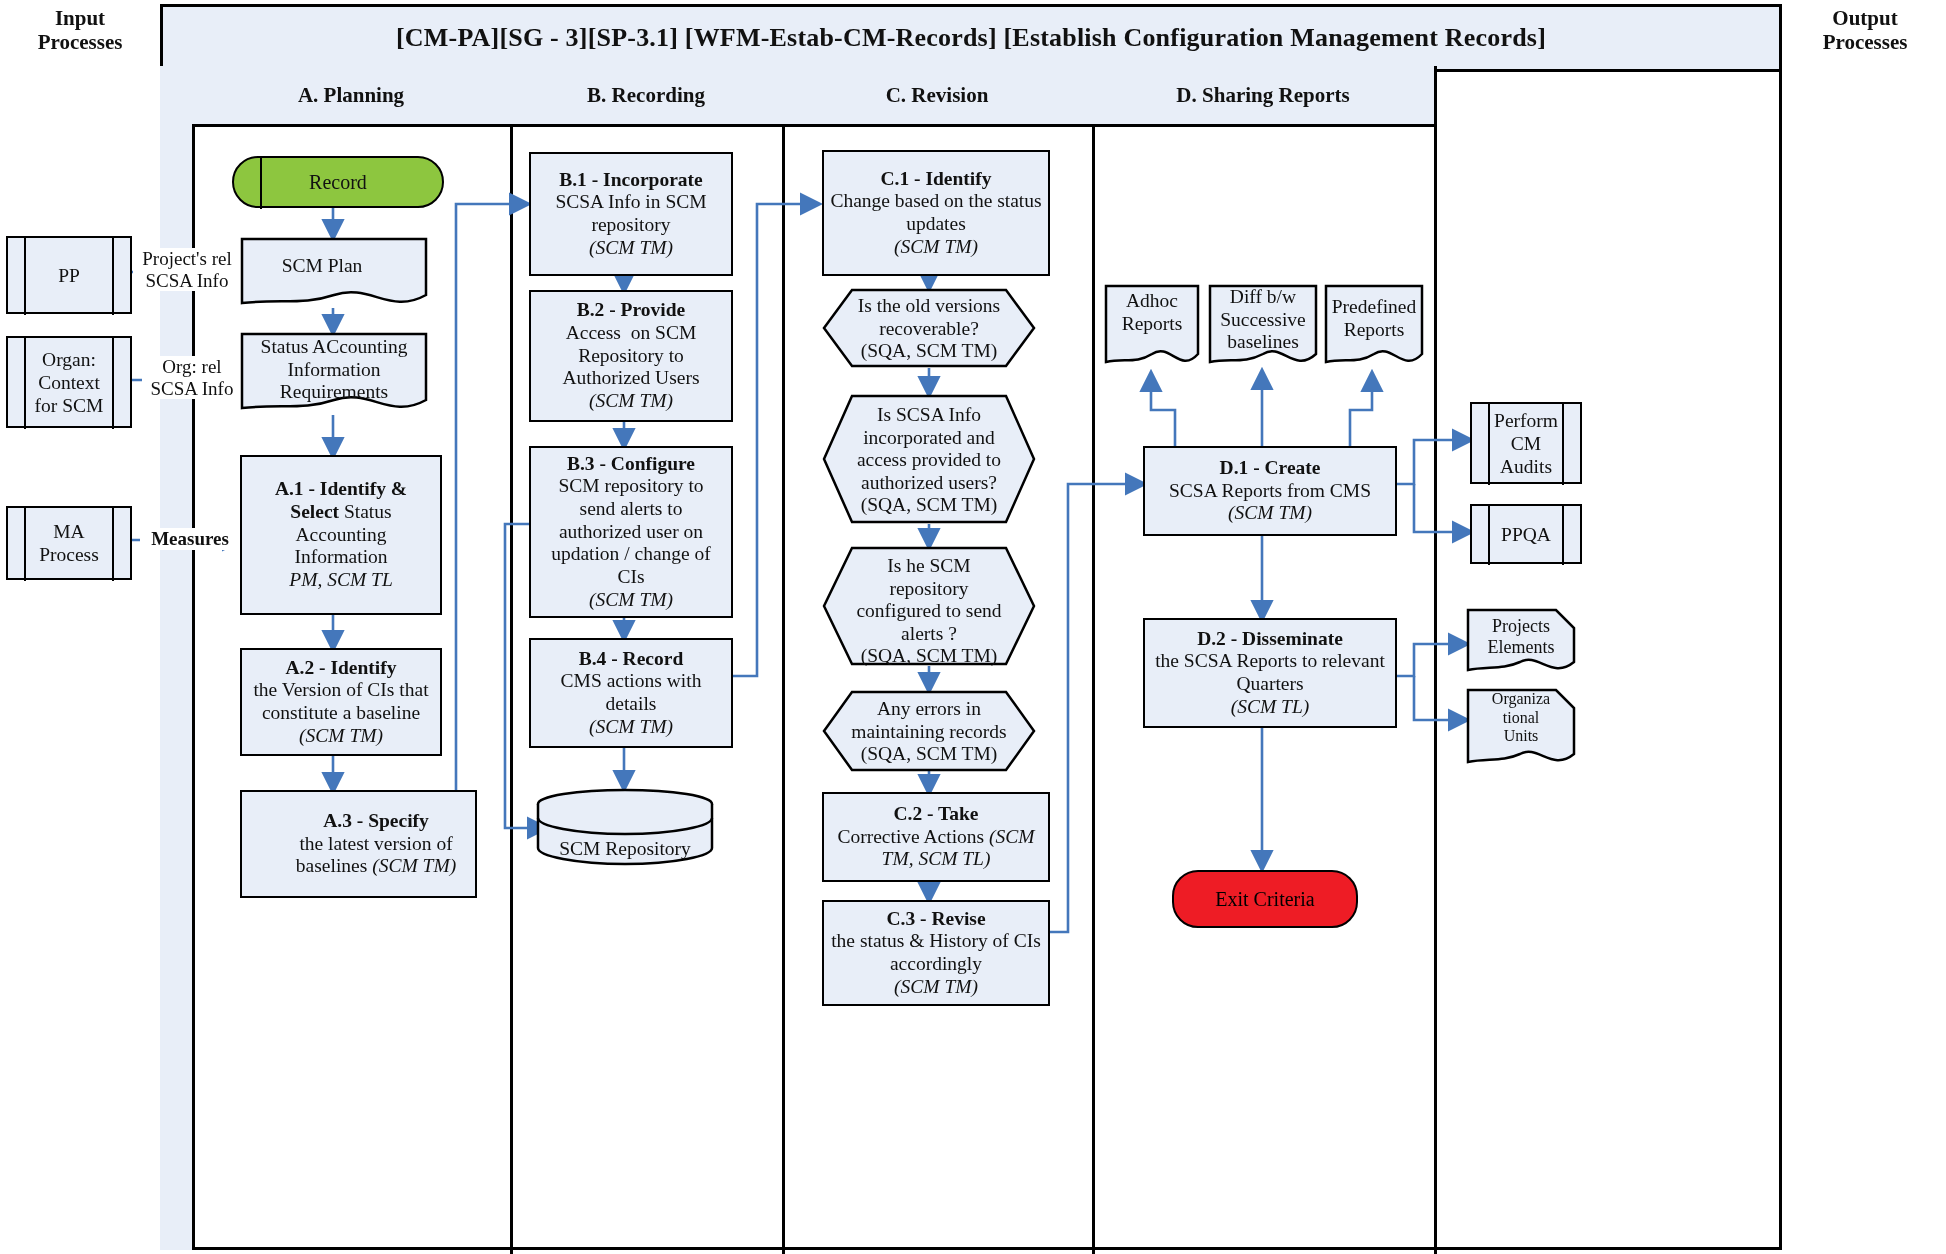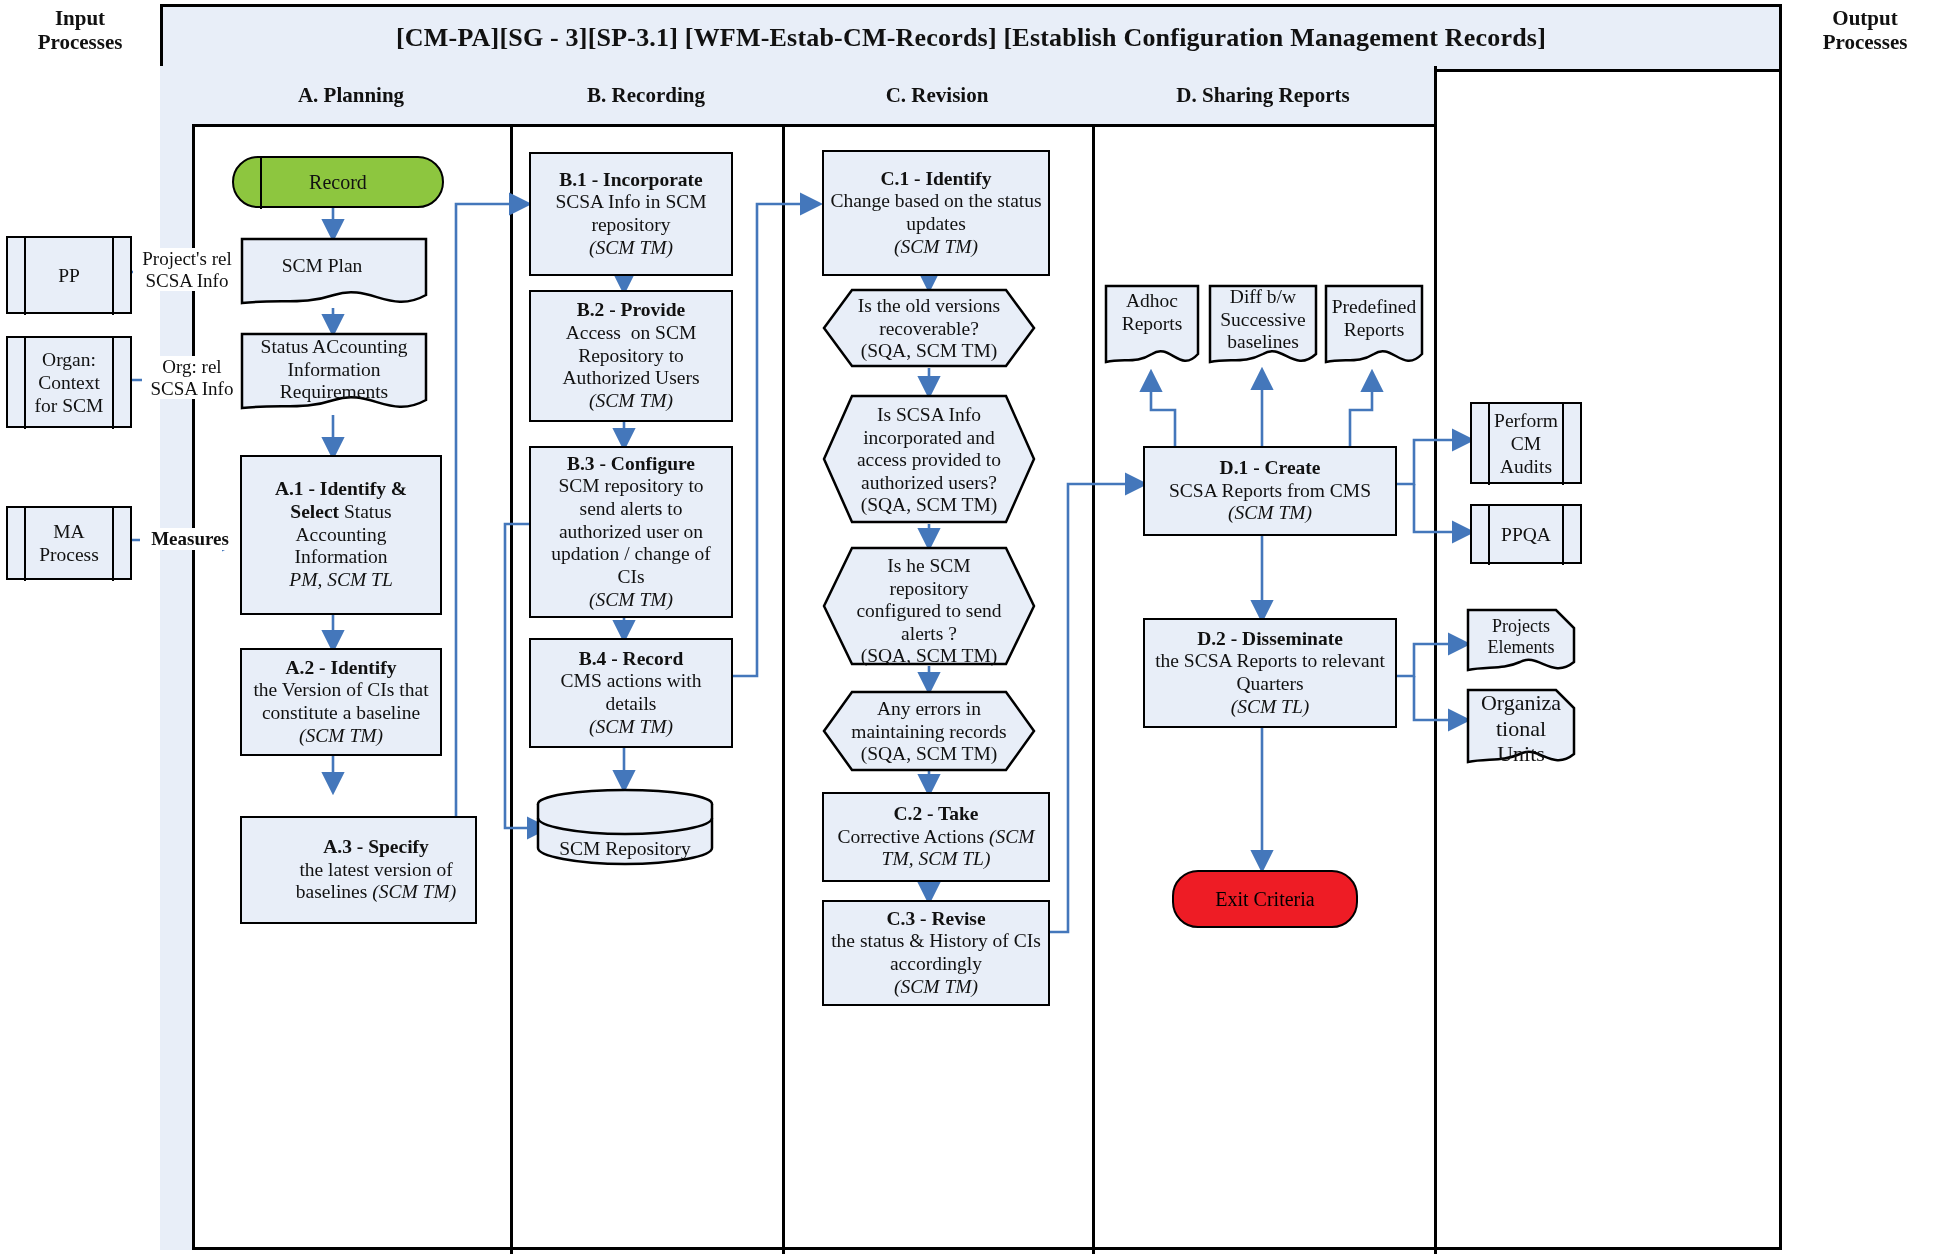--- a/index.html
+++ b/index.html
@@ -188,21 +188,21 @@
 </div>
 
 <div class="node" style="left:240px;top:455px;width:188px;height:150px;">
   <span class="t"><b>A.1 - Identify &amp;<br>Select</b> Status<br>Accounting<br>Information<br><i>PM, SCM TL</i></span>
 </div>
 
 <div class="node" style="left:240px;top:648px;width:188px;height:98px;">
   <span class="t"><b>A.2 - Identify</b><br>the Version of CIs that<br>constitute a baseline<br><i>(SCM TM)</i></span>
 </div>
 
-<div class="node" style="left:240px;top:816px;width:188px;height:98px;padding-left:40px;">
+<div class="node" style="left:240px;top:790px;width:188px;height:98px;padding-left:40px;">
   <span class="t"><b>A.3 - Specify</b><br>the latest version of<br>baselines <i>(SCM TM)</i></span>
 </div>
 
 <div class="node" style="left:529px;top:152px;width:190px;height:114px;">
   <span class="t"><b>B.1 - Incorporate</b><br>SCSA Info in SCM<br>repository<br><i>(SCM TM)</i></span>
 </div>
 
 <div class="node" style="left:529px;top:290px;width:190px;height:122px;">
   <span class="t"><b>B.2 - Provide</b><br>Access&nbsp; on SCM<br>Repository to<br>Authorized Users<br><i>(SCM TM)</i></span>
 </div>
@@ -308,14 +308,14 @@
   <svg width="110" height="72" viewBox="0 0 110 72">
     <path d="M2,2 H90 L108,20 V54 C86,72 72,44 54,54 C36,62 22,58 2,62 Z" fill="#e8eef8" stroke="#000" stroke-width="2.5"></path>
   </svg>
   <div class="txt" style="padding-top:8px;font-size:18px;">Projects<br>Elements</div>
 </div>
 
 <div class="doc" style="left:1466px;top:688px;width:110px;height:84px;">
   <svg width="110" height="84" viewBox="0 0 110 84">
     <path d="M2,2 H90 L108,20 V66 C86,84 72,56 54,66 C36,74 22,70 2,74 Z" fill="#e8eef8" stroke="#000" stroke-width="2.5"></path>
   </svg>
-  <div class="txt" style="padding-top:2px;font-size:22px;">Organiza<br>tional<br>Units</div>
+  <div class="txt" style="padding-top:2px;font-size:16px;">Organiza<br>tional<br>Units</div>
 </div>
 
 </body></html>

